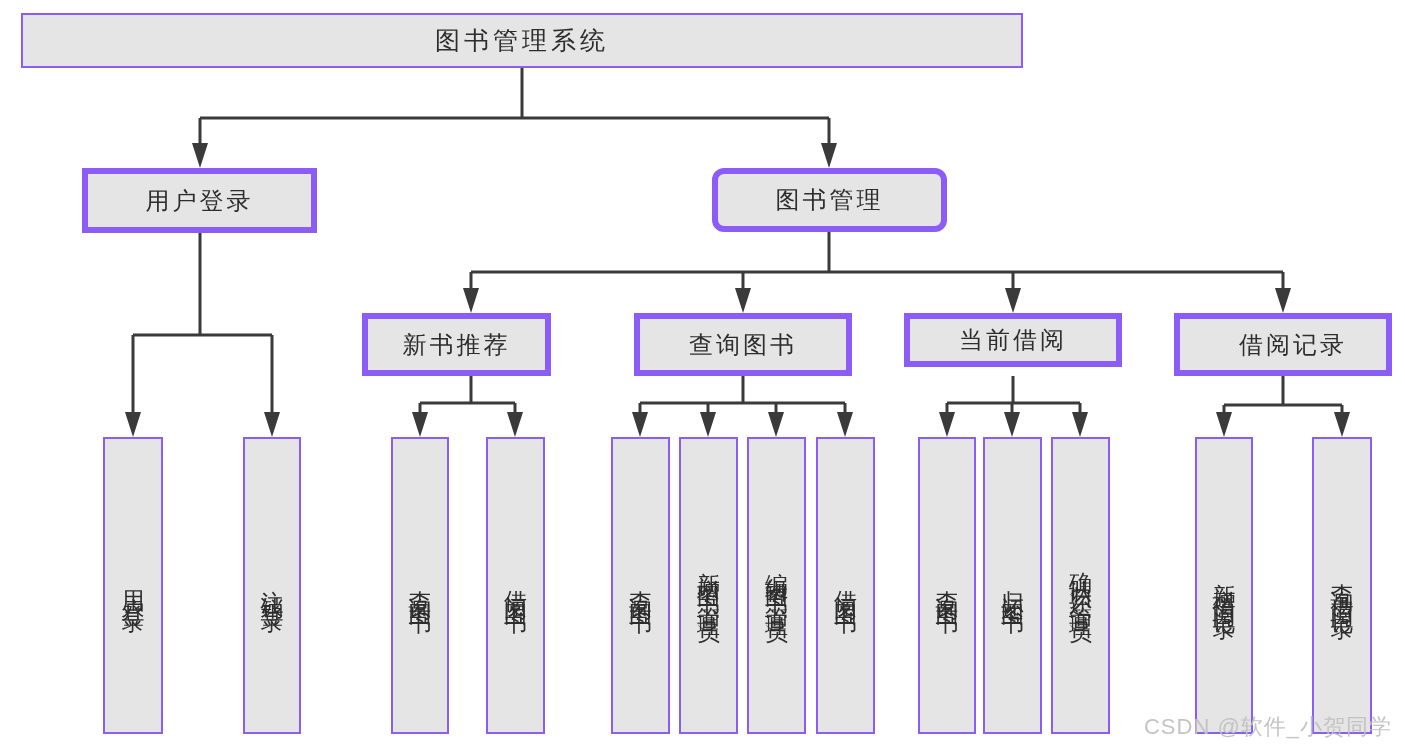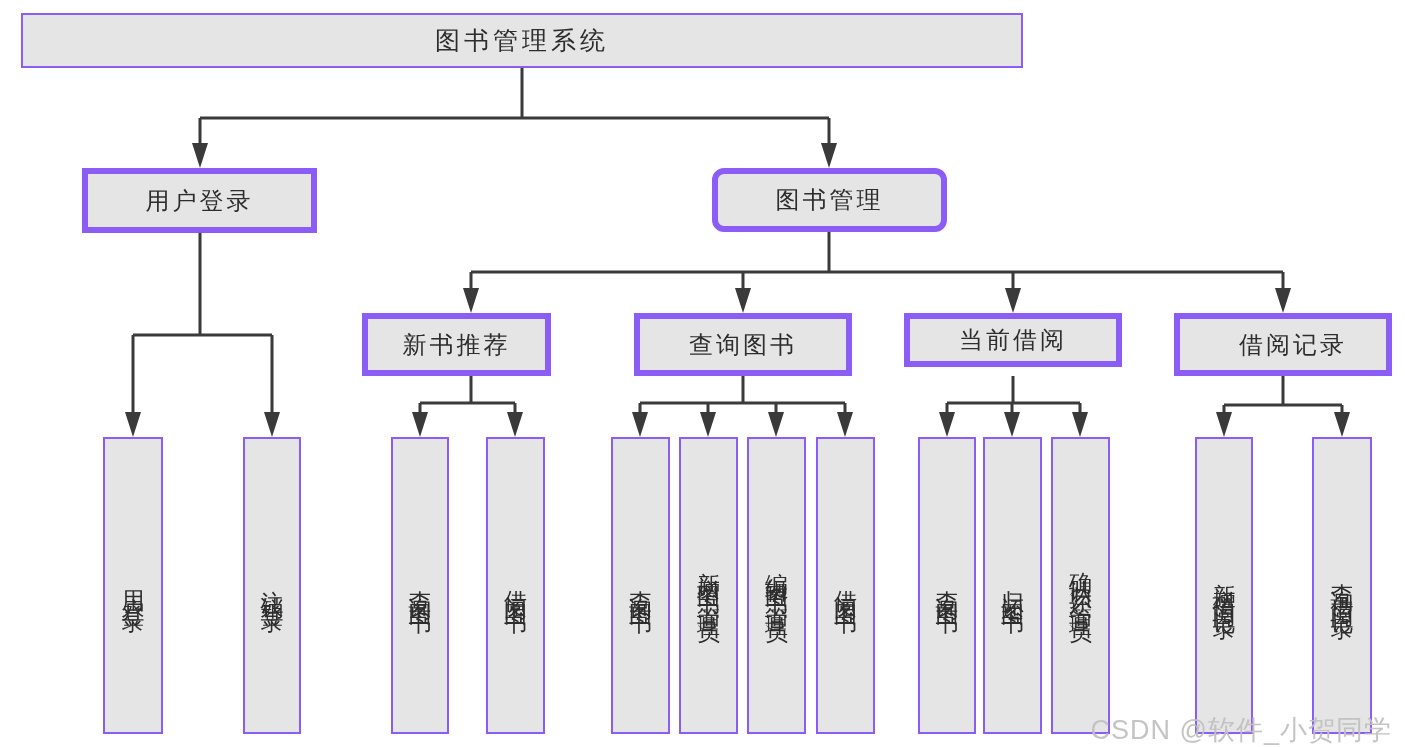--- a/index.html
+++ b/index.html
@@ -41,21 +41,21 @@
     writing-mode: vertical-rl;
     text-orientation: mixed;
     font-size: 23px;
     letter-spacing: 7px;
     line-height: 1;
   }
   .watermark {
     position: absolute;
     top: 712px;
     right: 13px;
-    font-size: 27px;
+    font-size: 22px;
     letter-spacing: 1px;
     color: rgba(193, 193, 193, 0.95);
     z-index: 5;
   }
 
   
   .b-root   { left: 21px;   top: 13px;  width: 1002px; height: 55px; }
   .b-l2a    { left: 82px;   top: 168px; width: 235px;  height: 65px; }
   .b-l2b    { left: 712px;  top: 168px; width: 235px;  height: 64px; border-radius: 12px; }
   .b-l3a    { left: 362px;  top: 313px; width: 189px;  height: 63px; }

